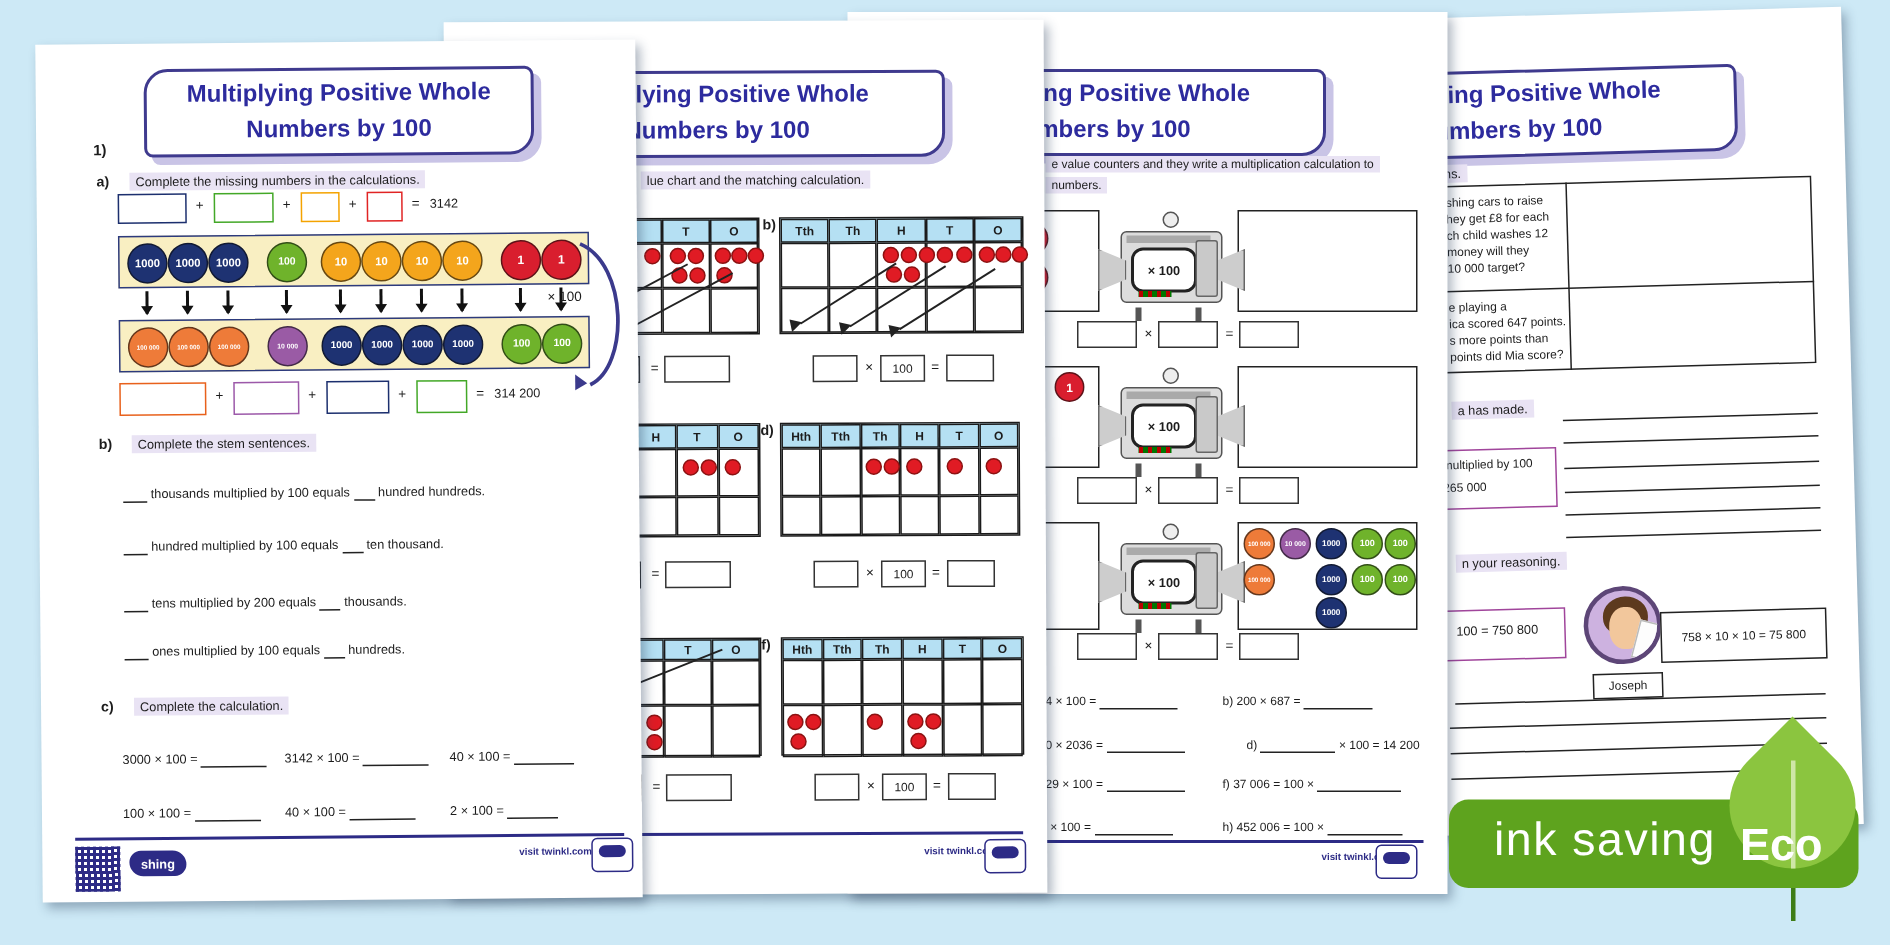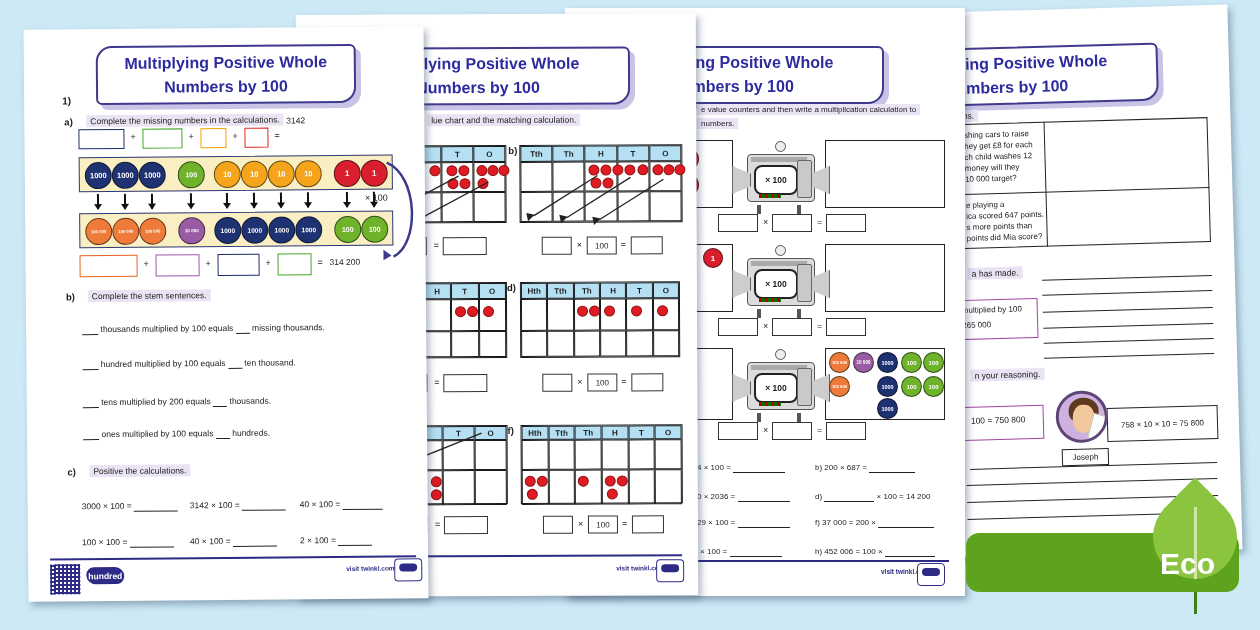--- a/index.html
+++ b/index.html
@@ -106,21 +106,21 @@
   <div class="wl" style="left:126px;top:473px;width:251px"></div>
   <div class="wl" style="left:126px;top:490px;width:251px"></div>
   <div class="wl" style="left:126px;top:507px;width:251px"></div>
 </div>
 
 <div class="page" style="left:565px;top:8px;width:400px;height:588px;z-index:20">
   <div class="tb" style="left:15px;top:38px;width:300px;height:54px">
     <span>Multiplying Positive Whole</span>
     <span>Numbers by 100</span>
   </div>
-  <span class="a xs hl" style="left:132px;top:96px">e value counters and then write a multiplication calculation to</span>
+  <span class="a xs hl" style="left:132px;top:96px">e value counters and they write a multiplication calculation to</span>
   <span class="a xs hl" style="left:132px;top:110px">numbers.</span>
 
   <div class="iobox" style="left:40px;top:132px;width:128px;height:68px"></div>
   <div class="iobox" style="left:260px;top:132px;width:120px;height:68px"></div>
   <span class="cnt c-red" style="left:112px;top:140px;width:22px;height:22px"></span>
   <span class="cnt c-red" style="left:112px;top:166px;width:22px;height:22px"></span>
   <div class="mach" style="left:174px;top:130px;width:84px;height:76px">
     <div class="m-ant"></div>
     <div class="m-body"></div>
     <div class="m-top"></div>
@@ -191,22 +191,22 @@
   <span class="a op" style="left:198px;top:417px">×</span>
   <div class="bx" style="left:207px;top:414px;width:40px;height:18px"></div>
   <span class="a op" style="left:252px;top:417px">=</span>
   <div class="bx" style="left:261px;top:414px;width:40px;height:18px"></div>
 
   <div class="a xs" style="left:132px;top:455px"><span>4 × 100 =</span> <span class="blank" style="width:52px"></span></div>
   <div class="a xs" style="left:132px;top:484px"><span>0 × 2036 =</span> <span class="blank" style="width:52px"></span></div>
   <div class="a xs" style="left:132px;top:510px"><span>29 × 100 =</span> <span class="blank" style="width:52px"></span></div>
   <div class="a xs" style="left:124px;top:539px"><span>09 × 100 =</span> <span class="blank" style="width:52px"></span></div>
   <div class="a xs" style="left:250px;top:455px"><span>b) 200 × 687 =</span> <span class="blank" style="width:46px"></span></div>
-  <div class="a xs" style="left:250px;top:484px"><span>d)</span> <span class="blank" style="width:50px"></span> <span>× 100 = 14 200</span></div>
-  <div class="a xs" style="left:250px;top:510px"><span>f) 37 000 = 200 ×</span> <span class="blank" style="width:56px"></span></div>
+  <div class="a xs" style="left:266px;top:484px"><span>d)</span> <span class="blank" style="width:50px"></span> <span>× 100 = 14 200</span></div>
+  <div class="a xs" style="left:250px;top:510px"><span>f) 37 006 = 100 ×</span> <span class="blank" style="width:56px"></span></div>
   <div class="a xs" style="left:250px;top:539px"><span>h) 452 006 = 100 ×</span> <span class="blank" style="width:50px"></span></div>
 
   <div class="ftr" style="left:16px;top:552px;width:368px"></div>
   <span class="visit" style="left:316px;top:560px">visit twinkl.com</span>
   <div class="badge" style="left:352px;top:555px;width:26px;height:21px"></div>
 </div>
 
 <div class="page" style="left:297px;top:14px;width:400px;height:582px;transform:rotate(-0.25deg);z-index:30">
   <div class="tb" style="left:30px;top:33px;width:300px;height:54px">
     <span>Multiplying Positive Whole</span>
@@ -417,21 +417,21 @@
   <span class="a sm hl" style="left:62px;top:86px">Complete the missing numbers in the calculations.</span>
 
   <div class="bx bd-navy" style="left:54px;top:100px;width:46px;height:20px"></div>
   <span class="a op" style="left:106px;top:103px">+</span>
   <div class="bx bd-green" style="left:118px;top:100px;width:40px;height:20px"></div>
   <span class="a op" style="left:164px;top:103px">+</span>
   <div class="bx bd-amber" style="left:176px;top:100px;width:26px;height:20px"></div>
   <span class="a op" style="left:208px;top:103px">+</span>
   <div class="bx bd-red" style="left:220px;top:100px;width:24px;height:20px"></div>
   <span class="a op" style="left:250px;top:103px">=</span>
-  <span class="a sm" style="left:262px;top:88px">3142</span>
+  <span class="a sm" style="left:262px;top:103px">3142</span>
 
   <div class="strip" style="left:54px;top:128px;width:314px;height:35px">
     <span class="cnt c-navy" style="left:5px;top:4px;width:27px;height:27px;font-size:7.5px">1000</span>
     <span class="cnt c-navy" style="left:32px;top:4px;width:27px;height:27px;font-size:7.5px">1000</span>
     <span class="cnt c-navy" style="left:59px;top:4px;width:27px;height:27px;font-size:7.5px">1000</span>
     <span class="cnt c-green" style="left:98px;top:4px;width:27px;height:27px;font-size:7px">100</span>
     <span class="cnt c-amber" style="left:134px;top:4px;width:27px;height:27px;font-size:7.5px">10</span>
     <span class="cnt c-amber" style="left:161px;top:4px;width:27px;height:27px;font-size:7.5px">10</span>
     <span class="cnt c-amber" style="left:188px;top:4px;width:27px;height:27px;font-size:7.5px">10</span>
     <span class="cnt c-amber" style="left:215px;top:4px;width:27px;height:27px;font-size:7.5px">10</span>
@@ -475,41 +475,42 @@
   <span class="a op" style="left:180px;top:230px">+</span>
   <div class="bx bd-navy" style="left:192px;top:226px;width:42px;height:22px"></div>
   <span class="a op" style="left:240px;top:230px">+</span>
   <div class="bx bd-green" style="left:252px;top:226px;width:34px;height:22px"></div>
   <span class="a op" style="left:292px;top:230px">=</span>
   <span class="a sm" style="left:304px;top:230px">314 200</span>
 
   <span class="a lb" style="left:40px;top:262px">b)</span>
   <span class="a sm hl" style="left:62px;top:261px">Complete the stem sentences.</span>
 
-  <div class="a sm" style="left:56px;top:295px"><span class="blank" style="width:16px"></span> <span>thousands multiplied by 100 equals</span> <span class="blank" style="width:14px"></span> <span>missing thousands.</span></div>
+  <div class="a sm" style="left:56px;top:295px"><span class="blank" style="width:16px"></span> <span>thousands multiplied by 100 equals</span> <span class="blank" style="width:14px"></span> <span>hundred hundreds.</span></div>
   <div class="a sm" style="left:56px;top:330px"><span class="blank" style="width:16px"></span> <span>hundred multiplied by 100 equals</span> <span class="blank" style="width:14px"></span> <span>ten thousand.</span></div>
   <div class="a sm" style="left:56px;top:368px"><span class="blank" style="width:16px"></span> <span>tens multiplied by 200 equals</span> <span class="blank" style="width:14px"></span> <span>thousands.</span></div>
   <div class="a sm" style="left:56px;top:400px"><span class="blank" style="width:16px"></span> <span>ones multiplied by 100 equals</span> <span class="blank" style="width:14px"></span> <span>hundreds.</span></div>
 
   <span class="a lb" style="left:40px;top:437px">c)</span>
-  <span class="a sm hl" style="left:62px;top:436px">Positive the calculations.</span>
+  <span class="a sm hl" style="left:62px;top:436px">Complete the calculation.</span>
 
   <div class="a sm" style="left:54px;top:472px"><span>3000 × 100 =</span> <span class="blank" style="width:44px"></span></div>
   <div class="a sm" style="left:162px;top:472px"><span>3142 × 100 =</span> <span class="blank" style="width:44px"></span></div>
   <div class="a sm" style="left:272px;top:472px"><span>40 × 100 =</span> <span class="blank" style="width:40px"></span></div>
   <div class="a sm" style="left:54px;top:508px"><span>100 × 100 =</span> <span class="blank" style="width:44px"></span></div>
   <div class="a sm" style="left:162px;top:508px"><span>40 × 100 =</span> <span class="blank" style="width:44px"></span></div>
   <div class="a sm" style="left:272px;top:508px"><span>2 × 100 =</span> <span class="blank" style="width:34px"></span></div>
 
   <div class="ftr" style="left:22px;top:529px;width:366px"></div>
   <div class="qr" style="left:22px;top:535px;width:30px;height:30px"></div>
-  <div class="logo" style="left:58px;top:538px;width:38px;height:17px">hundred</div>
+  <div class="logo" style="left:58px;top:538px;width:38px;height:17px">shing</div>
   <span class="visit" style="left:318px;top:538px">visit twinkl.com</span>
   <div class="badge" style="left:366px;top:532px;width:26px;height:21px"></div>
 </div>
 
 <div class="a" style="left:960px;top:485px;width:300px;height:135px;z-index:60">
   <div class="eco-banner" style="left:6px;top:48px;width:273px;height:59px"></div>
+  <span class="eco-ink" style="left:36px;top:57px">ink saving</span>
   <div class="leaf" style="left:193px;top:10px;width:84px;height:84px"></div>
   <div class="leaf-vein" style="left:234px;top:22px;width:2.5px;height:72px"></div>
   <div class="leaf-stem" style="left:234px;top:107px;width:3px;height:22px"></div>
   <span class="eco-word" style="left:200px;top:62px">Eco</span>
 </div>
 
 </body></html>

